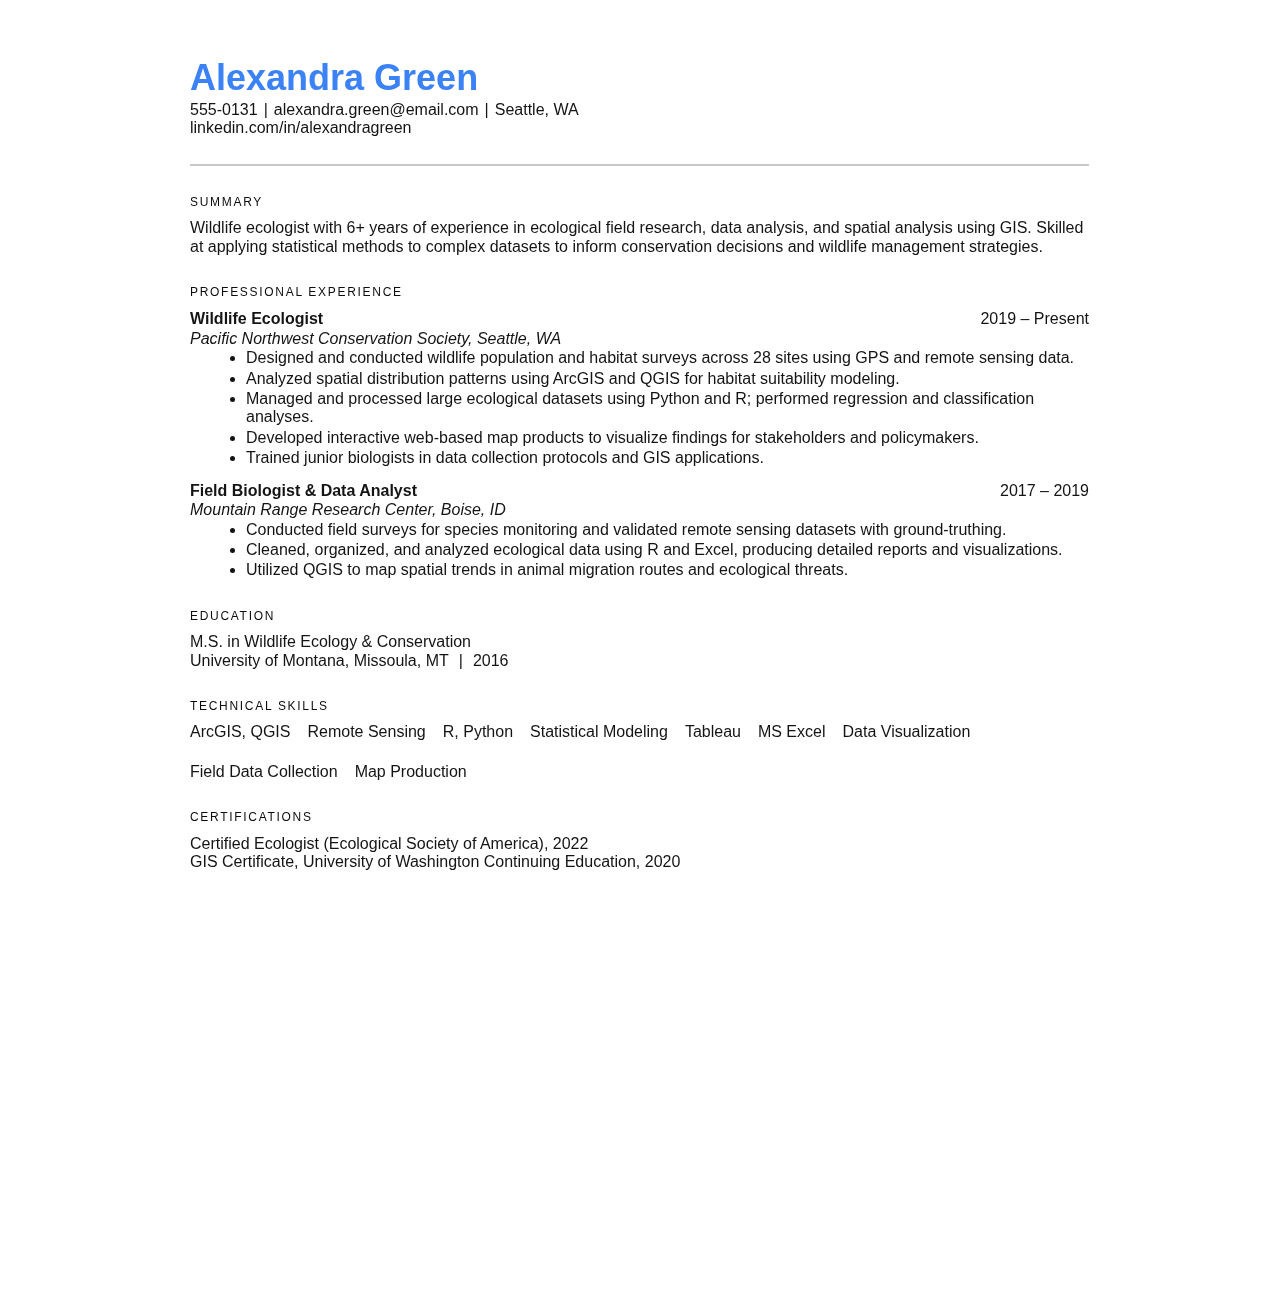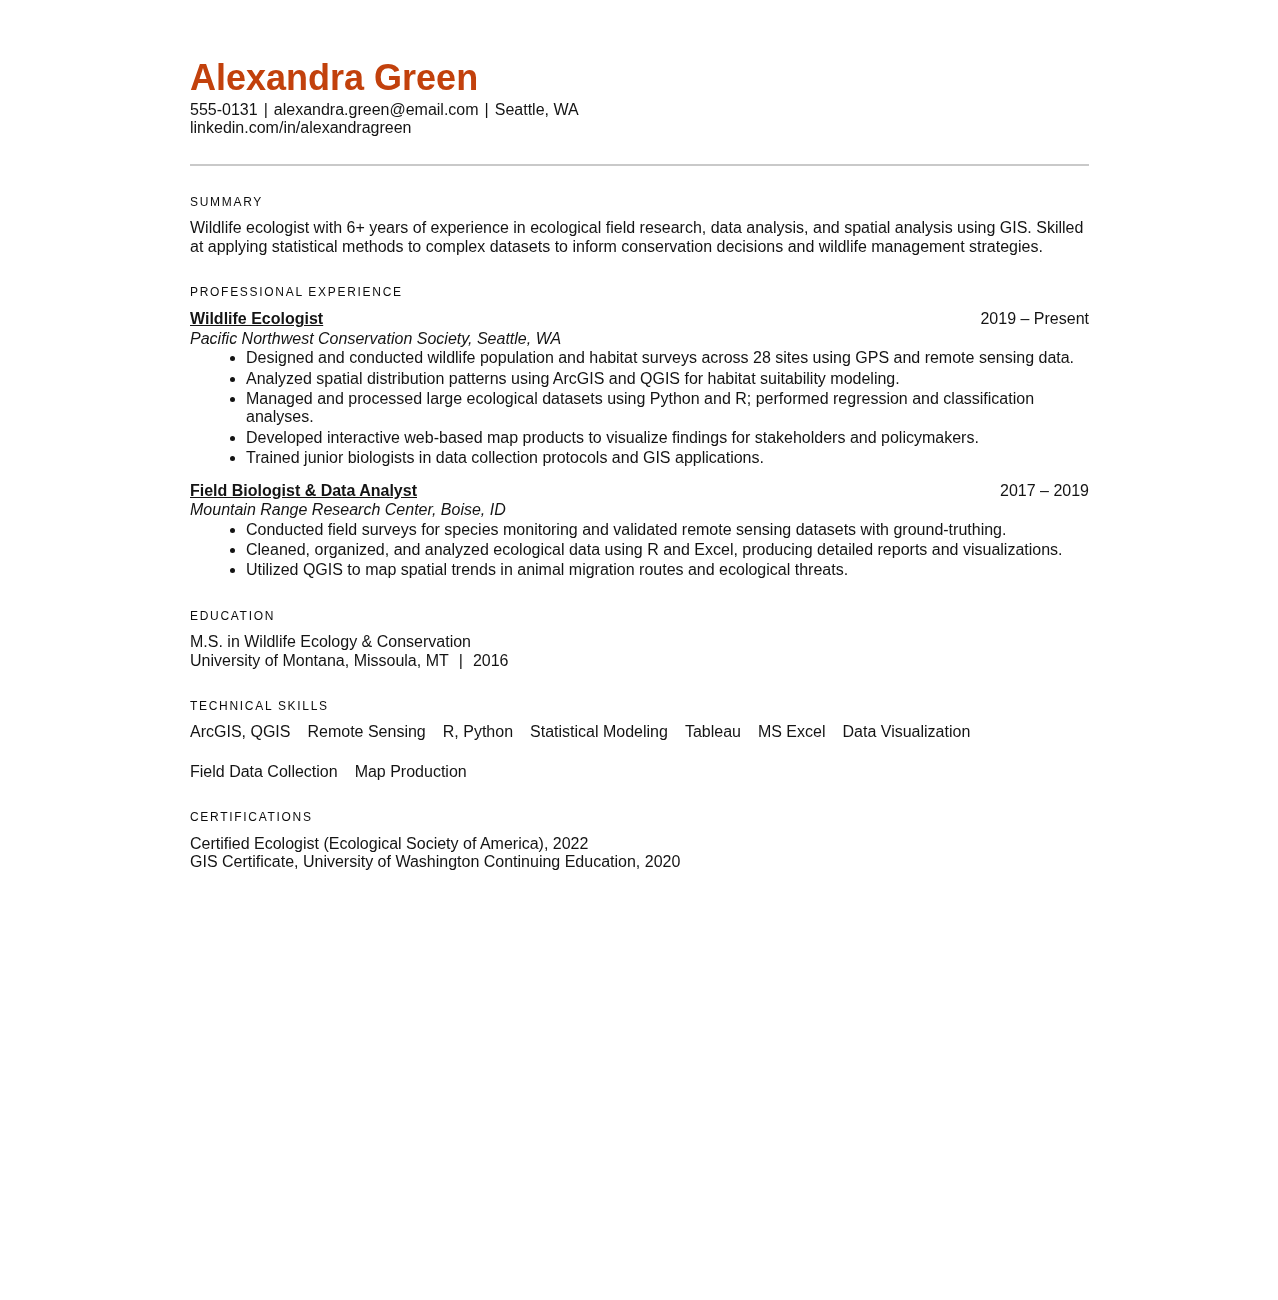--- a/index.html
+++ b/index.html
@@ -15,21 +15,21 @@
     margin-left: 190px;
     padding-top: 57px;
     font-size: 16px;
     line-height: 18.4px;
   }
   .name {
     margin: 0;
     font-size: 36px;
     line-height: 41px;
     font-weight: bold;
-    color: #c2410c;
+    color: #3b82f6;
   }
   .contact { margin-top: 3px; }
   .contact-line { line-height: 18.4px; }
   .sep { margin: 0 6px; }
   .divider {
     border: 0;
     height: 2px;
     background: #c9c9c9;
     margin: 26px 0 0 0;
   }
@@ -42,21 +42,21 @@
     color: #0d0d0d;
   }
   .summary-text { margin: 0; }
   .job { margin-top: 9px; }
   .job + .job { margin-top: 14px; }
   .job-header {
     display: flex;
     justify-content: space-between;
     align-items: baseline;
   }
-  .job-title { font-weight: bold; text-decoration: underline; }
+  .job-title { font-weight: bold; }
   .company { font-style: italic; margin-top: 1px; }
   ul.bullets {
     margin: 1px 0 0 0;
     padding-left: 56px;
   }
   ul.bullets li { margin-bottom: 2px; }
   ul.bullets li:last-child { margin-bottom: 0; }
   .edu-item + .edu-item { margin-top: 8px; }
   .edu-pipe { margin: 0 10px; }
   .skills-row { display: flex; flex-wrap: wrap; gap: 17px; }

